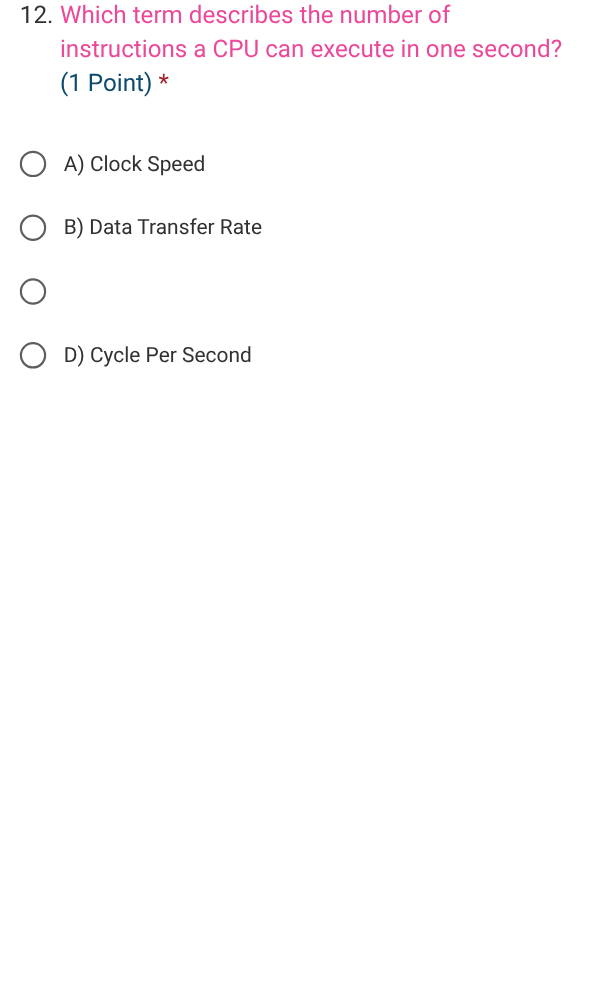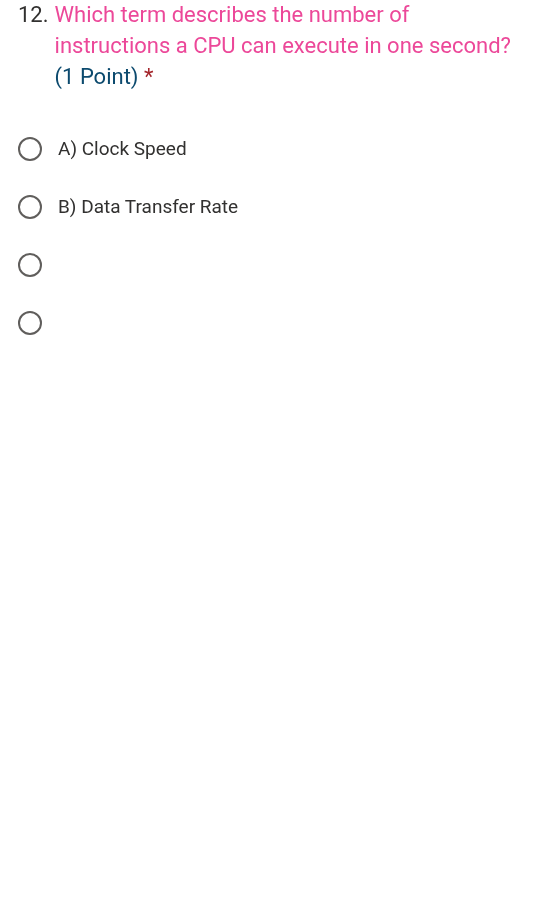--- a/index.html
+++ b/index.html
@@ -88,18 +88,19 @@
     </div>
     <div class="option">
       <div class="radio"></div>
       <span class="option-label">B) Data Transfer Rate</span>
     </div>
     <div class="option">
       <div class="radio"></div>
     </div>
     <div class="option">
       <div class="radio"></div>
+      <span class="option-label">D) Cycle Per Second</span>
     </div>
   </div>
 </div>
 
 <div class="question-block">
 </div>
 
 </body></html>

